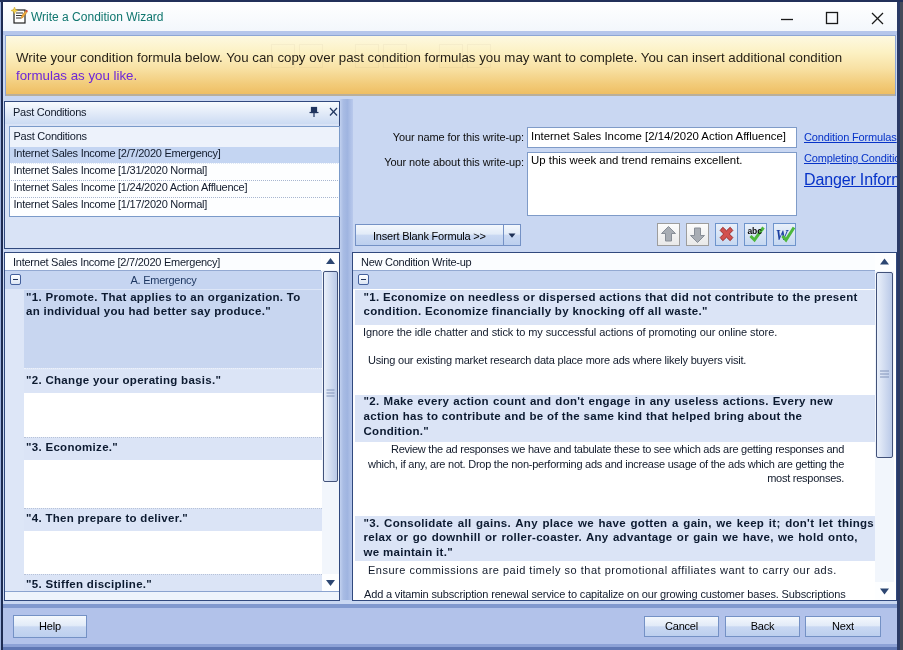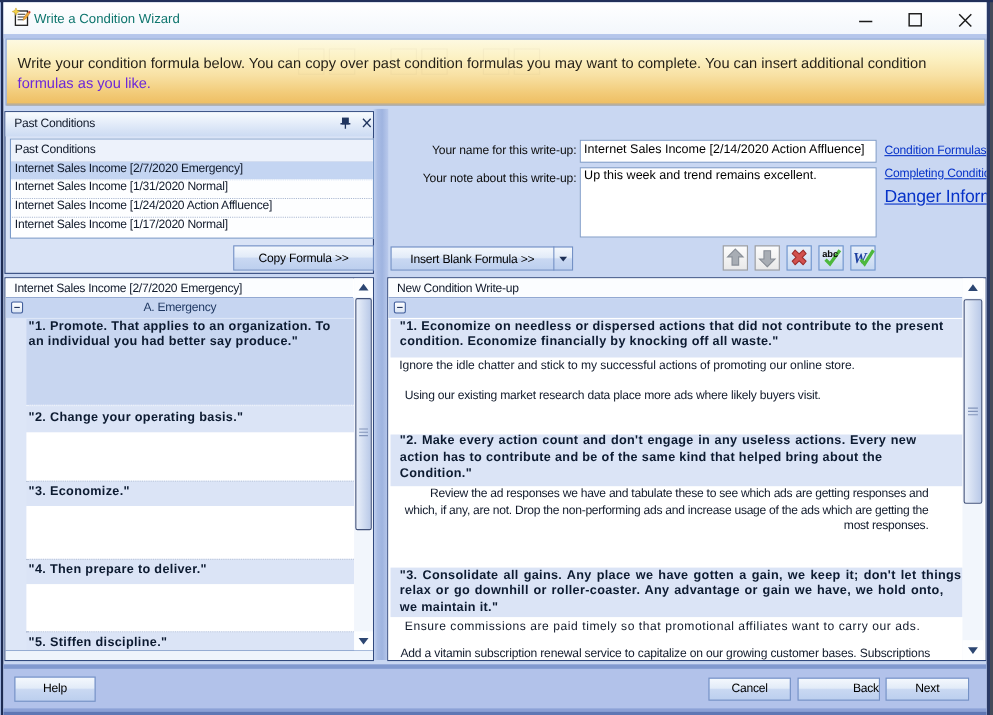--- a/index.html
+++ b/index.html
@@ -76,21 +76,20 @@
       <div class="abs txt ui" style="left:4px;top:3px;">Past Conditions</div>
       <div class="abs" style="left:0;top:20px;width:329px;height:16.5px;background:#c4d5f2;"></div>
       <div class="abs txt ui" style="left:4px;top:20.2px;">Internet Sales Income [2/7/2020 Emergency]</div>
       <div class="abs" style="left:1px;top:36.5px;width:327px;border-top:1px dotted #dde7f6;"></div>
       <div class="abs txt ui" style="left:4px;top:37.2px;">Internet Sales Income [1/31/2020 Normal]</div>
       <div class="abs" style="left:1px;top:53.5px;width:327px;border-top:1px dotted #a8b6d0;"></div>
       <div class="abs txt ui" style="left:4px;top:54.2px;">Internet Sales Income [1/24/2020 Action Affluence]</div>
       <div class="abs" style="left:1px;top:70.5px;width:327px;border-top:1px dotted #a8b6d0;"></div>
       <div class="abs txt ui" style="left:4px;top:71.2px;">Internet Sales Income [1/17/2020 Normal]</div>
     </div>
-    <div class="abs btn" style="left:207px;top:121px;width:128px;height:23px;line-height:22px;">Copy Formula &gt;&gt;</div>
   </div>
 
   <div class="abs" style="left:1px;top:250px;width:336px;height:349px;background:#fff;border:1px solid #31497e;box-sizing:border-box;overflow:hidden;">
     <div class="abs" style="left:0;top:0;width:316px;height:17px;background:#fbfdff;border-bottom:1px solid #93a9d2;"></div>
     <div class="abs txt ui" style="left:8px;top:3px;">Internet Sales Income [2/7/2020 Emergency]</div>
 
     <div class="abs" style="left:0;top:18px;width:317px;height:320px;background:#dde6f7;overflow:hidden;">
       <div class="abs" style="left:0;top:0;width:317px;height:17.5px;background:#c6d5f1;"></div>
       <div class="abs" style="left:5px;top:3px;width:11px;height:11px;background:linear-gradient(#ffffff,#dbe5f4);border:1px solid #44609c;border-radius:2px;box-sizing:border-box;"></div>
       <div class="abs" style="left:8px;top:8px;width:5px;height:1px;background:#24365e;"></div>
@@ -225,16 +224,16 @@
         <path d="M9.5 12.5 L14 6.5 L5 6.5 Z" fill="#2c4672"></path>
       </svg>
   </div>
 
   <div class="abs" style="left:0;top:602px;width:894px;height:46px;background:#b2c2ea;"></div>
   <div class="abs" style="left:0;top:602px;width:894px;height:4px;background:#8199cf;"></div>
   <div class="abs" style="left:0;top:642px;width:894px;height:3px;background:#8ca1d6;"></div>
   <div class="abs" style="left:0;top:645px;width:894px;height:3px;background:#5f77b4;"></div>
   <div class="abs btn" style="left:10px;top:613px;width:74px;height:23px;line-height:21px;">Help</div>
   <div class="abs btn" style="left:641px;top:614px;width:75px;height:21px;line-height:19px;">Cancel</div>
-  <div class="abs btn" style="left:722px;top:614px;width:75px;height:21px;line-height:19px;text-align:right;">Back</div>
+  <div class="abs btn" style="left:722px;top:614px;width:75px;height:21px;line-height:19px;">Back</div>
   <div class="abs btn" style="left:802px;top:614px;width:76px;height:21px;line-height:19px;">Next</div>
 
 </div>
 
 </body></html>

